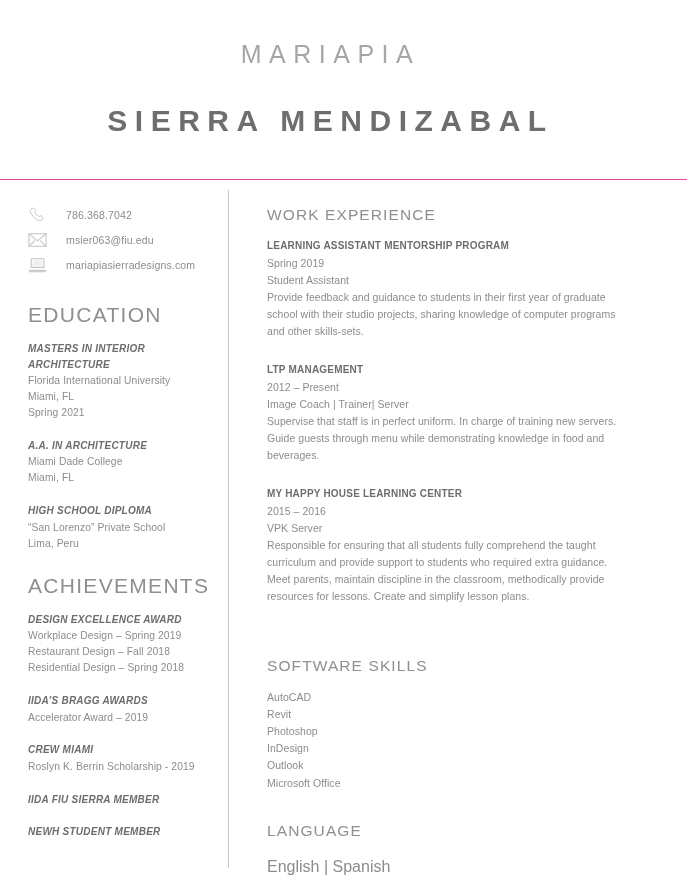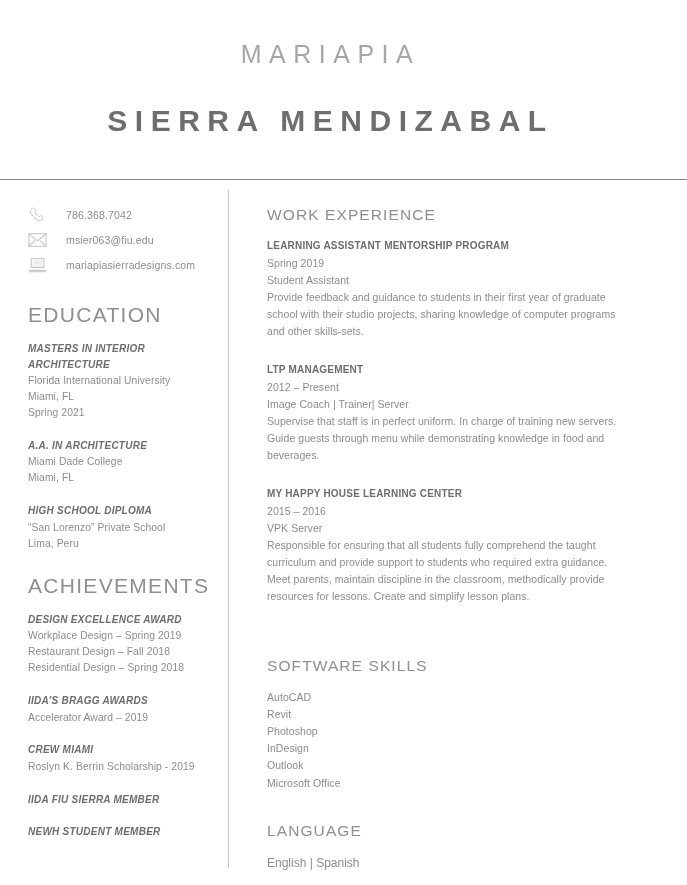--- a/index.html
+++ b/index.html
@@ -154,21 +154,21 @@
     letter-spacing: 0.05px;
   }
 
   .skills-list .skill-item {
     font-size: 10.5px;
     color: #8c8c8c;
     line-height: 1.63;
     letter-spacing: 0.05px;
   }
   .lang-line {
-    font-size: 12px;
+    font-size: 16px;
     color: #8c8c8c;
     line-height: 1.6;
   }
   .gap-lg { height: 30px; }
 </style>
 </head>
 <body>
 
 <div class="header">
   <div class="name-first">MARIAPIA</div>

